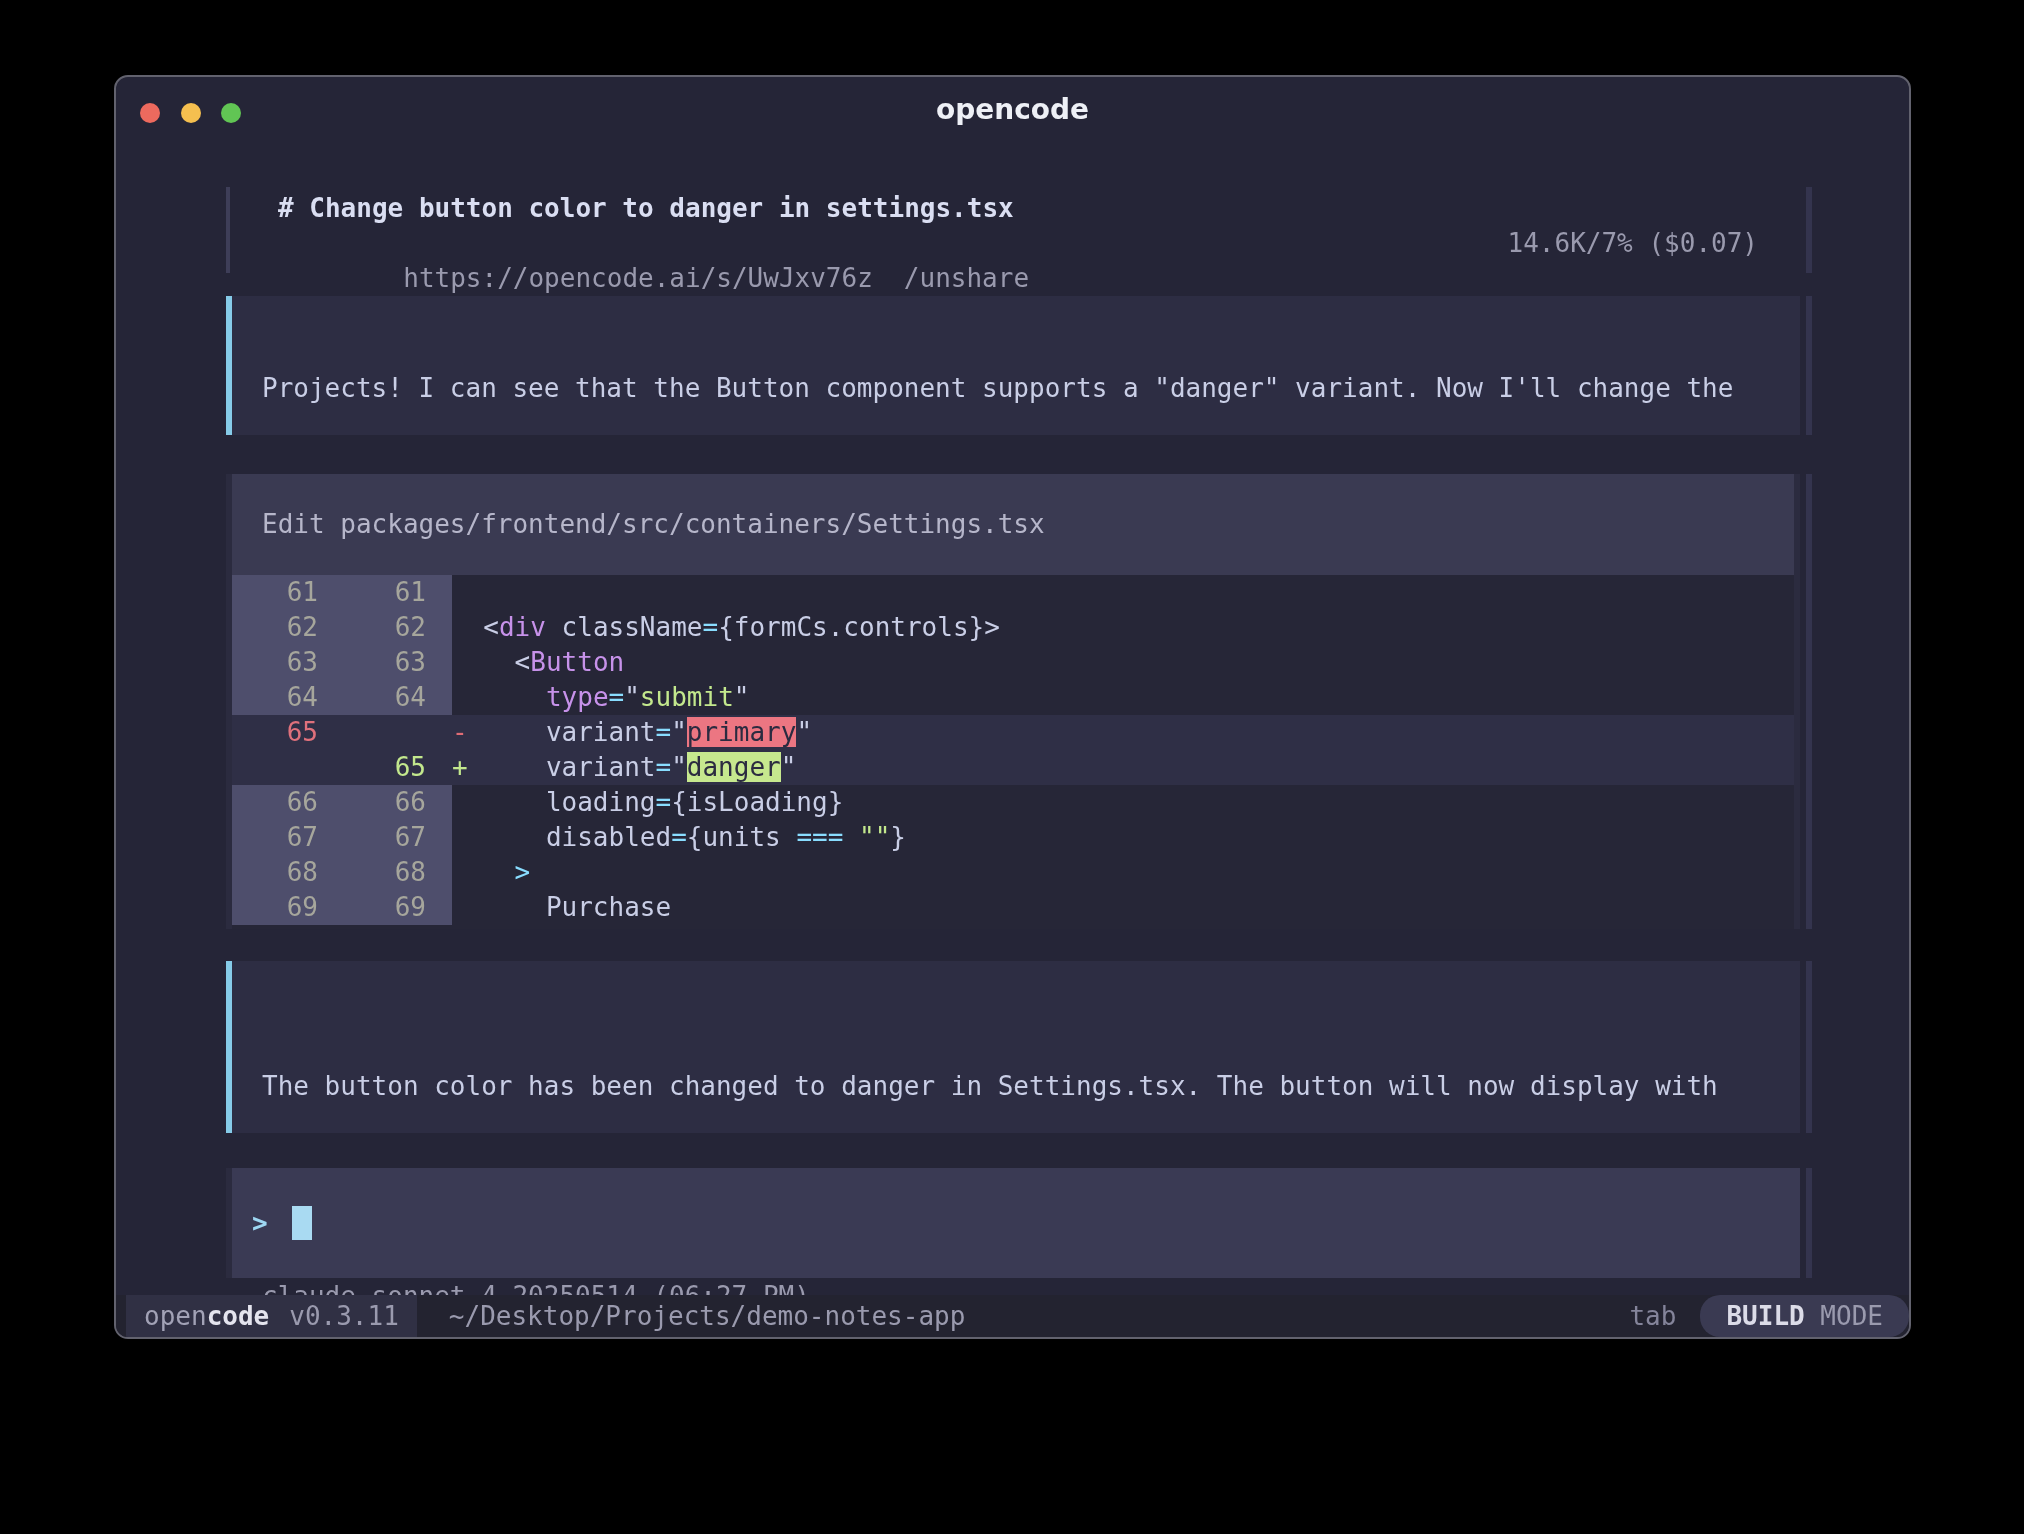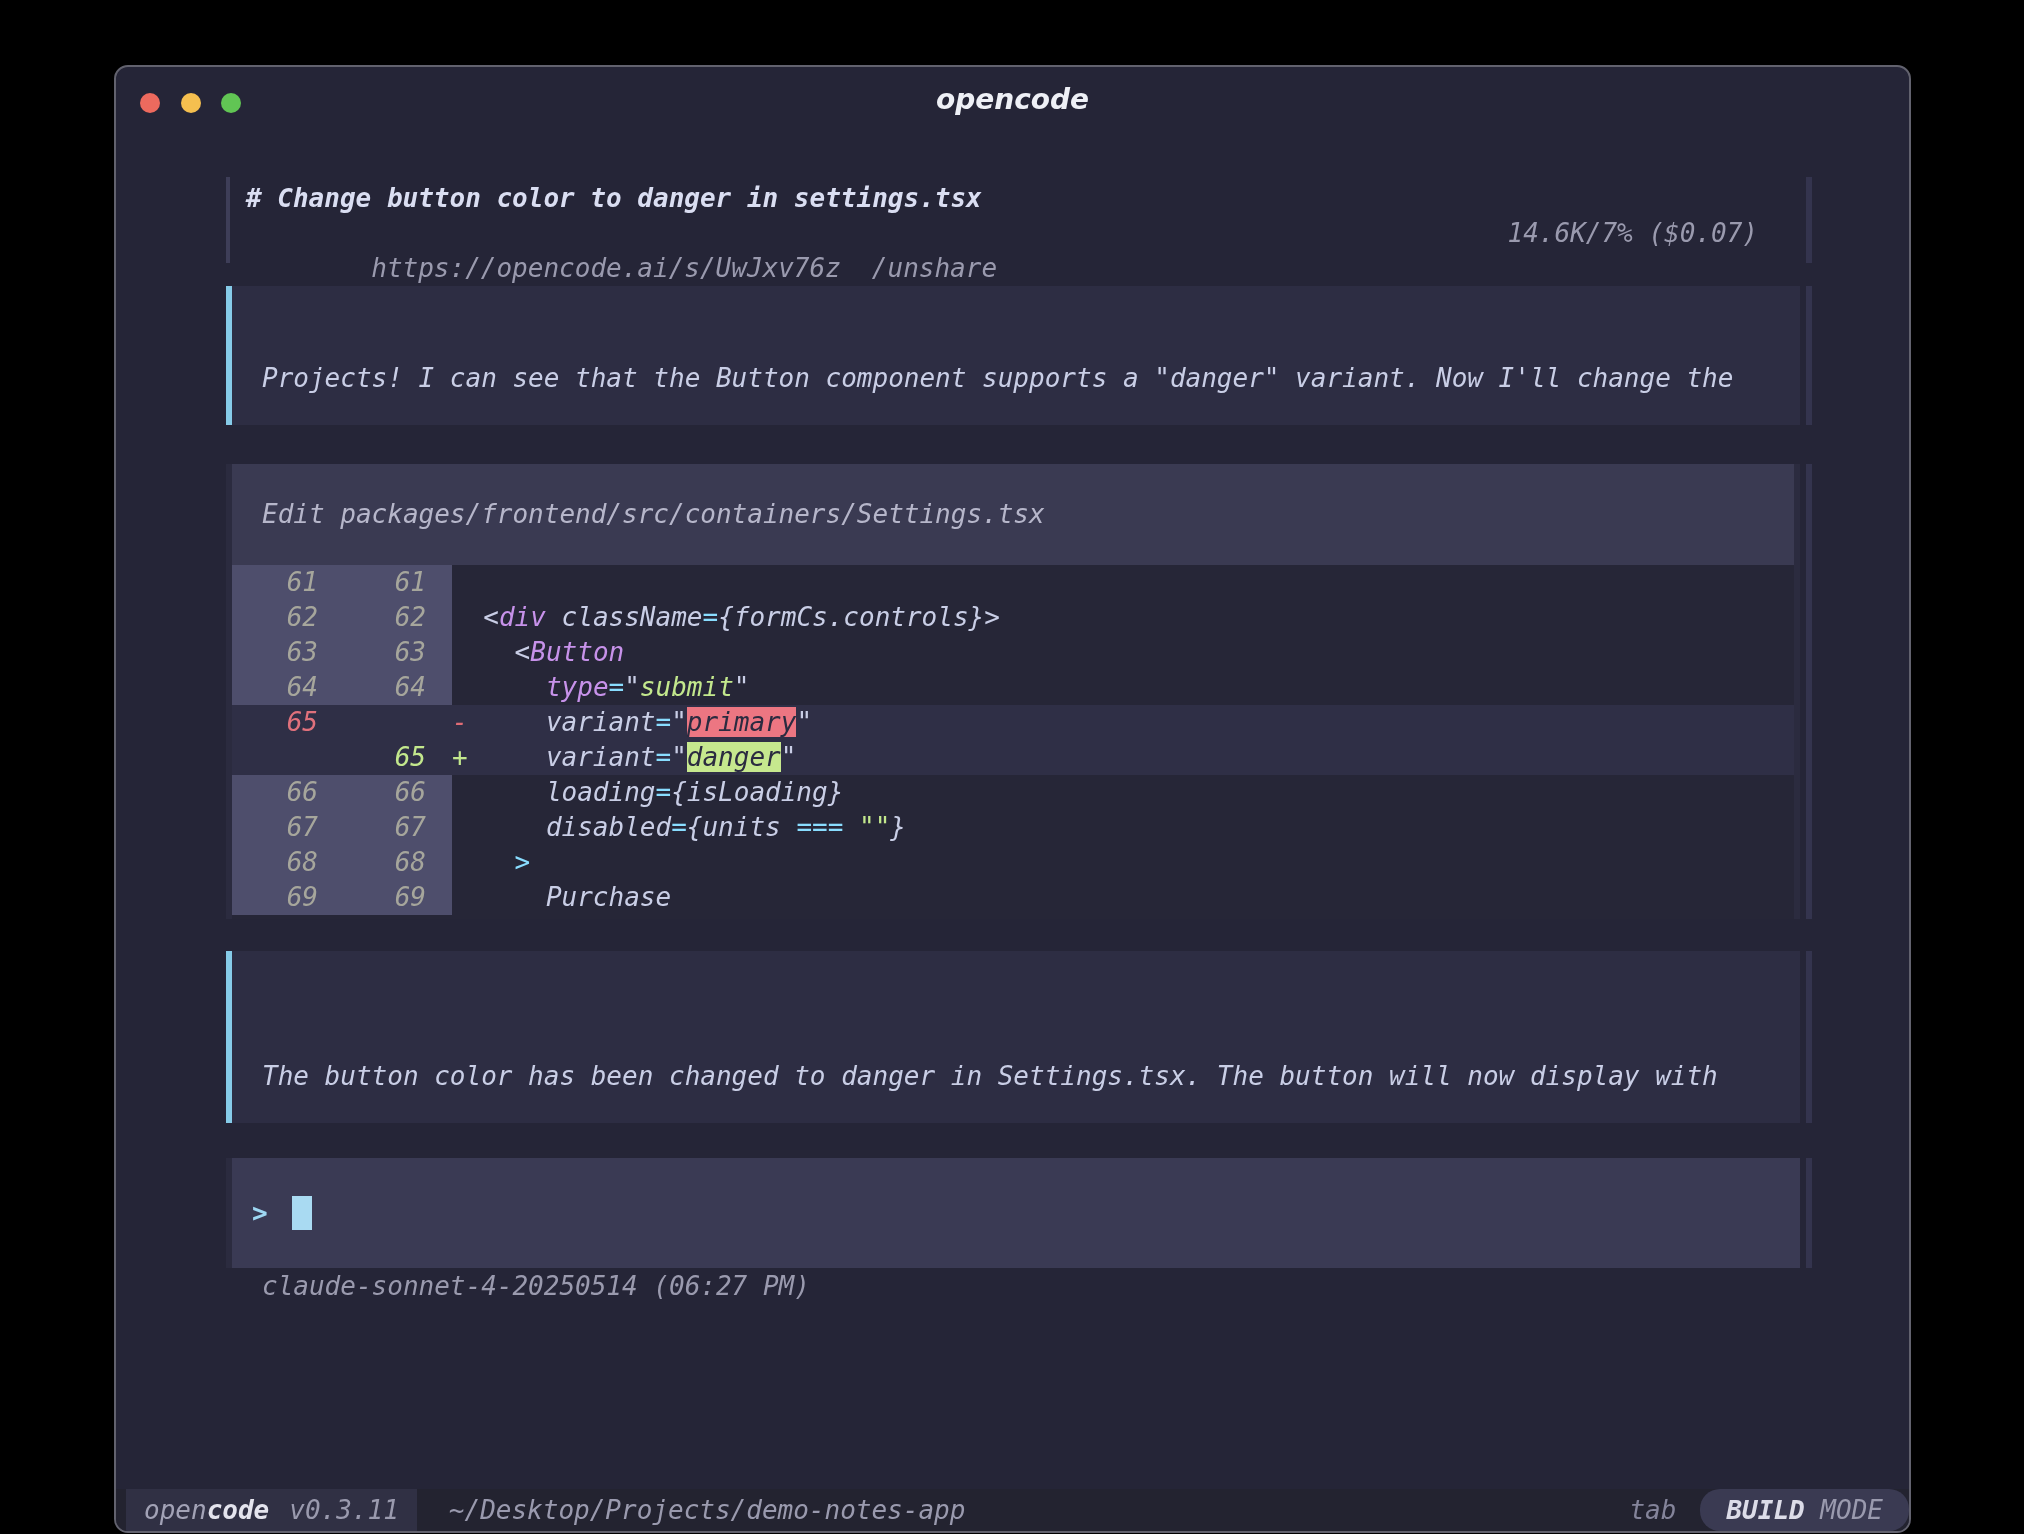--- a/index.html
+++ b/index.html
@@ -1,43 +1,43 @@
 <!DOCTYPE html>
 <html style="--c-page-bg: #000000; --c-window-bg: #252537; --c-window-border: #62626e; --c-traffic-red: #ed6a5e; --c-traffic-yellow: #f5bf4f; --c-traffic-green: #61c554; --c-text-bright: #dadef2; --c-text-body: #c9cee6; --c-text-dim: #9a9aae; --c-accent-cyan-bar: #86cbe8; --c-prompt-blue: #9ed7f2; --c-cursor-blue: #a9daf2; --c-msg-bg: #2d2d43; --c-panel-header-bg: #3a3a52; --c-code-bg: #262637; --c-gutter-bg: #4e4e6c; --c-changed-row-bg: #2f2f46; --c-input-bg: #3a3a54; --c-statusbar-bg: #232330; --c-chip-bg: #303044; --c-mode-chip-bg: #3a3a52; --c-rail: #34344e; --c-header-bar: #3e3e58; --c-dark-border: #2b2b3f; --c-num: #a6a69c; --c-syn-purple: #c792ea; --c-syn-cyan: #89ddff; --c-syn-green: #c3e88d; --c-syn-red: #e06c75; --c-del-hl-bg: #ec7682; --c-add-hl-bg: #c6e88e; --c-hl-text: #2b2b40;"><head>
 <meta charset="utf-8">
 <style>
   * { margin:0; padding:0; box-sizing:border-box; }
   html,body { width:2024px; height:1534px; background:var(--c-page-bg,#000); overflow:hidden; }
   body { font-family:"DejaVu Sans Mono","Liberation Mono",monospace; font-size:26px; line-height:35px; }
 
   .window {
-    position:absolute; left:114px; top:65px; width:1797px; height:1468px;
+    position:absolute; left:114px; top:75px; width:1797px; height:1264px;
     background:var(--c-window-bg,#252537);
     border:2px solid var(--c-window-border,#62626e);
-    border-radius:14px; overflow:hidden;font-style:italic;
+    border-radius:14px; overflow:hidden;
   }
 
   
   .titlebar { position:absolute; left:0; top:0; right:0; height:66px; }
   .traffic { position:absolute; top:26px; width:20px; height:20px; border-radius:50%; }
   .t-red    { left:24px;  background:var(--c-traffic-red,#ed6a5e); }
   .t-yellow { left:65px;  background:var(--c-traffic-yellow,#f5bf4f); }
   .t-green  { left:105px; background:var(--c-traffic-green,#61c554); }
   .win-title {
     position:absolute; left:0; right:0; top:18px; text-align:center;
     font-family:"DejaVu Sans","Liberation Sans",sans-serif;
     font-weight:bold; font-size:28px; line-height:30px; color:#eef0f6;
   }
 
   
   .block { position:absolute; left:110px; width:1574px; }
   .rail  { position:absolute; left:1690px; width:6px; background:var(--c-rail,#34344e); }
 
   
-  .hdr { top:110px; height:86px; border-left:4px solid var(--c-header-bar,#3e3e58); padding:4px 0 0 16px; }
+  .hdr { top:110px; height:86px; border-left:4px solid var(--c-header-bar,#3e3e58); padding:4px 0 0 48px; }
   .hdr-rail { top:110px; height:86px; }
   .hdr-title { font-weight:bold; color:var(--c-text-bright,#dadef2); white-space:pre; }
   .hdr-sub { display:flex; justify-content:space-between; padding-right:42px; color:var(--c-text-dim,#9a9aae); white-space:pre; }
   .hdr-unshare { margin-left:31px; }
 
   
   .msg { background:var(--c-msg-bg,#2d2d43); border-left:6px solid var(--c-accent-cyan-bar,#86cbe8); padding-left:30px; white-space:pre; }
   .msg1 { top:219px; height:139px; padding-top:5px; }
   .msg1-rail { top:219px; height:139px; }
   .msg2 { top:884px; height:172px; padding-top:38px; }

